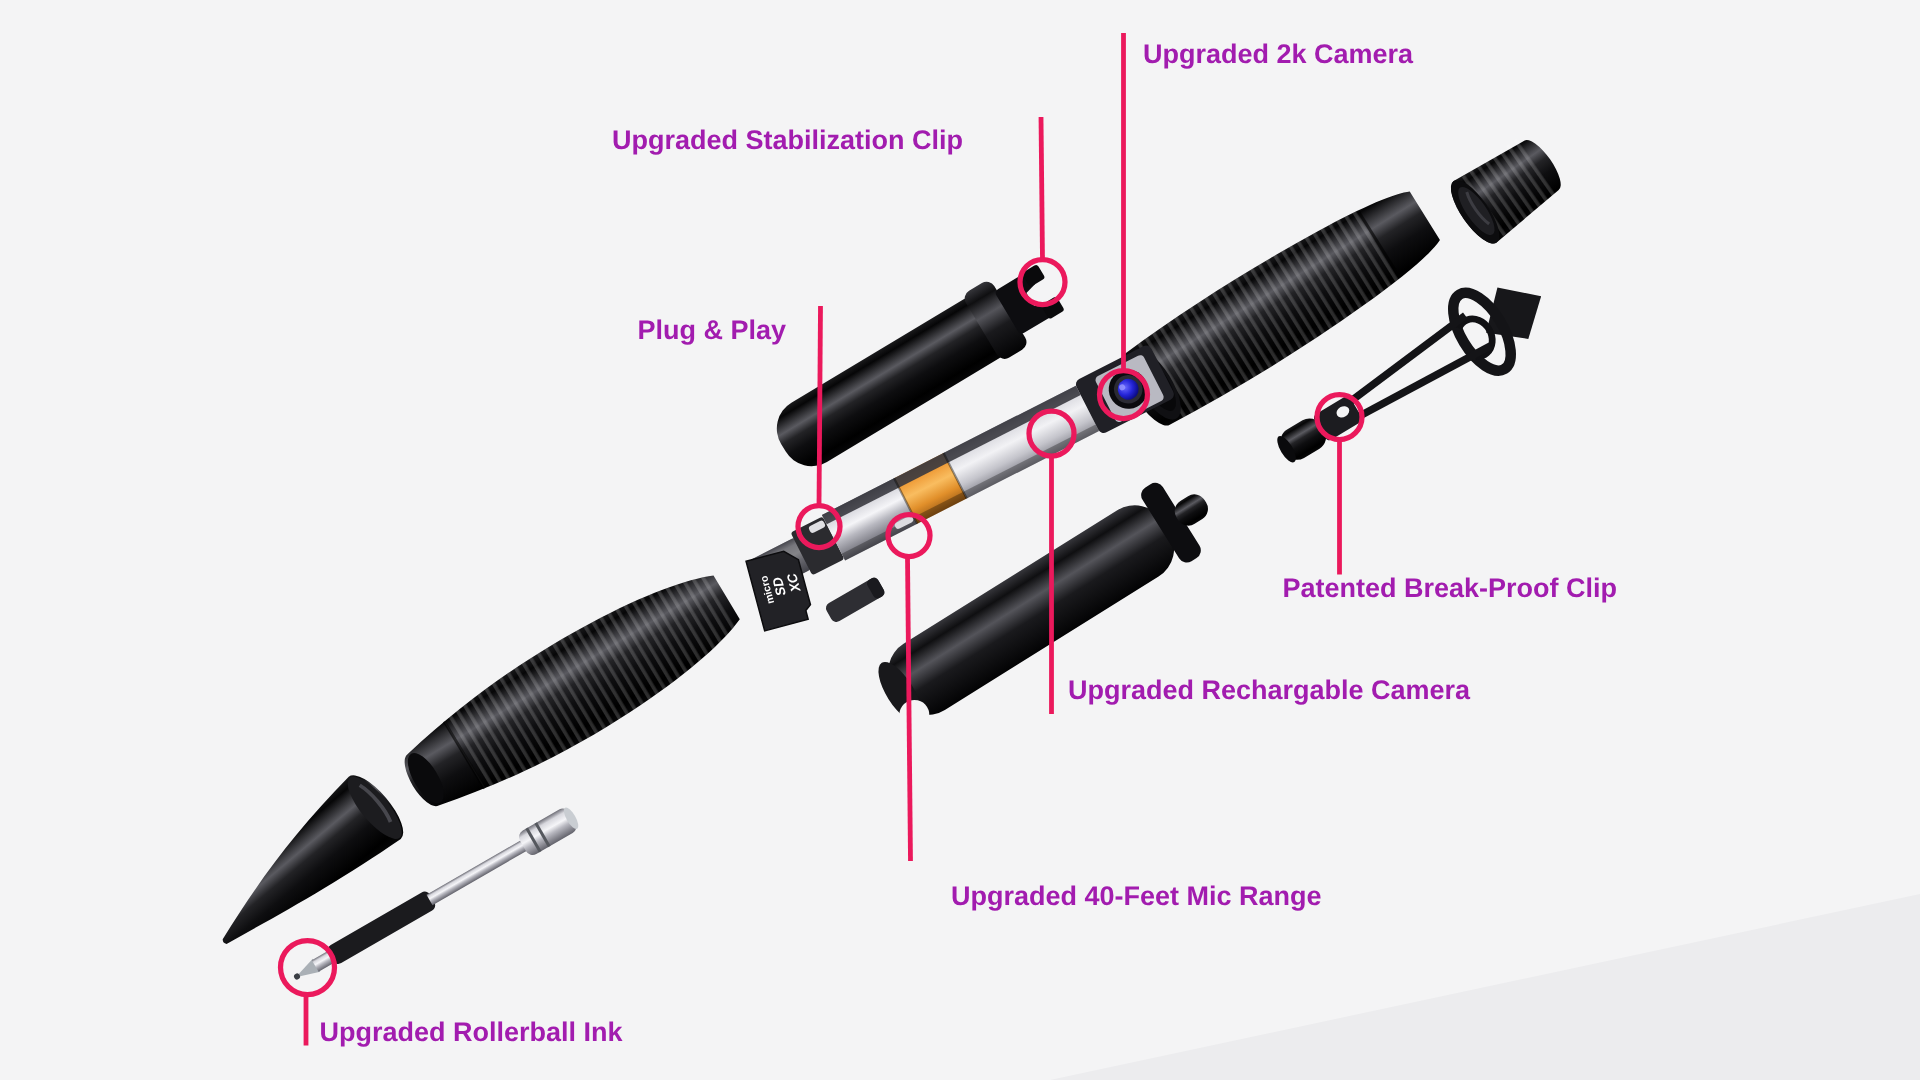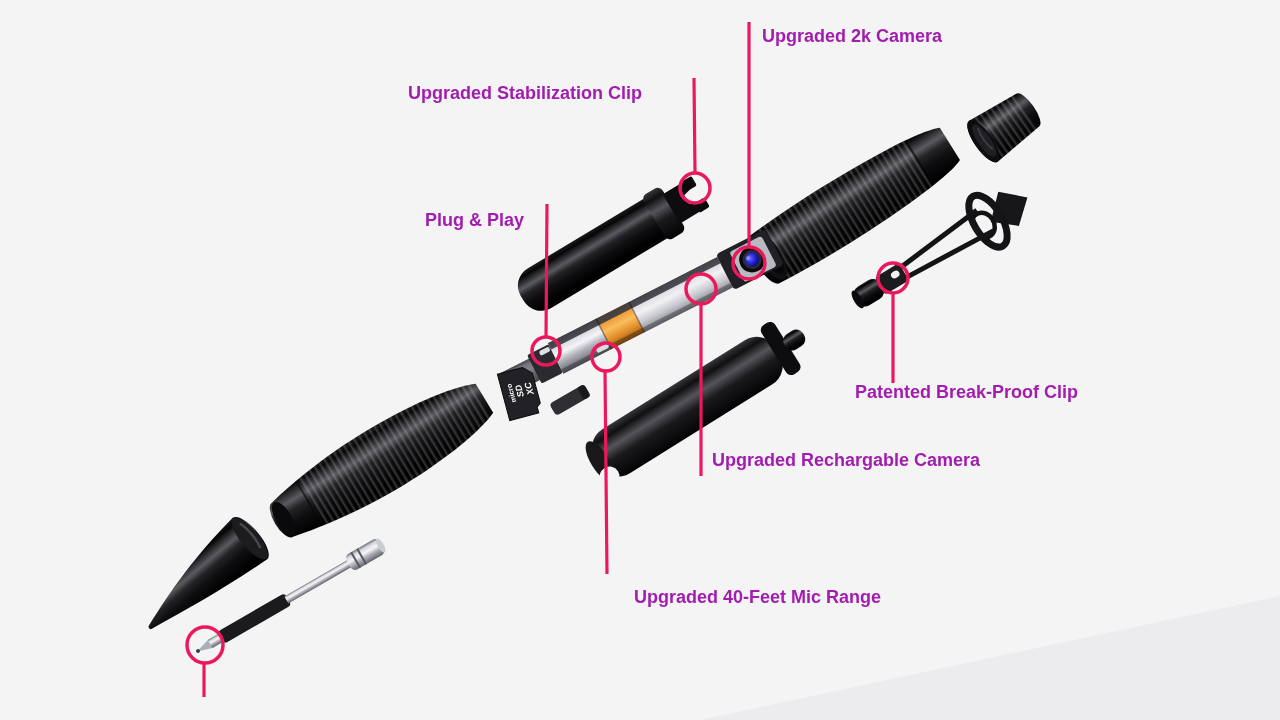--- a/index.html
+++ b/index.html
@@ -206,14 +206,15 @@
     <circle cx="205" cy="645" r="18" stroke-width="3.5"></circle>
   </g>
 </svg>
 
 <div class="label label-camera">Upgraded 2k Camera</div>
 <div class="label label-stabilization">Upgraded Stabilization Clip</div>
 <div class="label label-plug">Plug &amp; Play</div>
 <div class="label label-clip">Patented Break-Proof Clip</div>
 <div class="label label-battery">Upgraded Rechargable Camera</div>
 <div class="label label-mic">Upgraded 40-Feet Mic Range</div>
+<div class="label label-rollerball">Upgraded Rollerball Ink</div>
 
 </div>
 
 </body></html>

